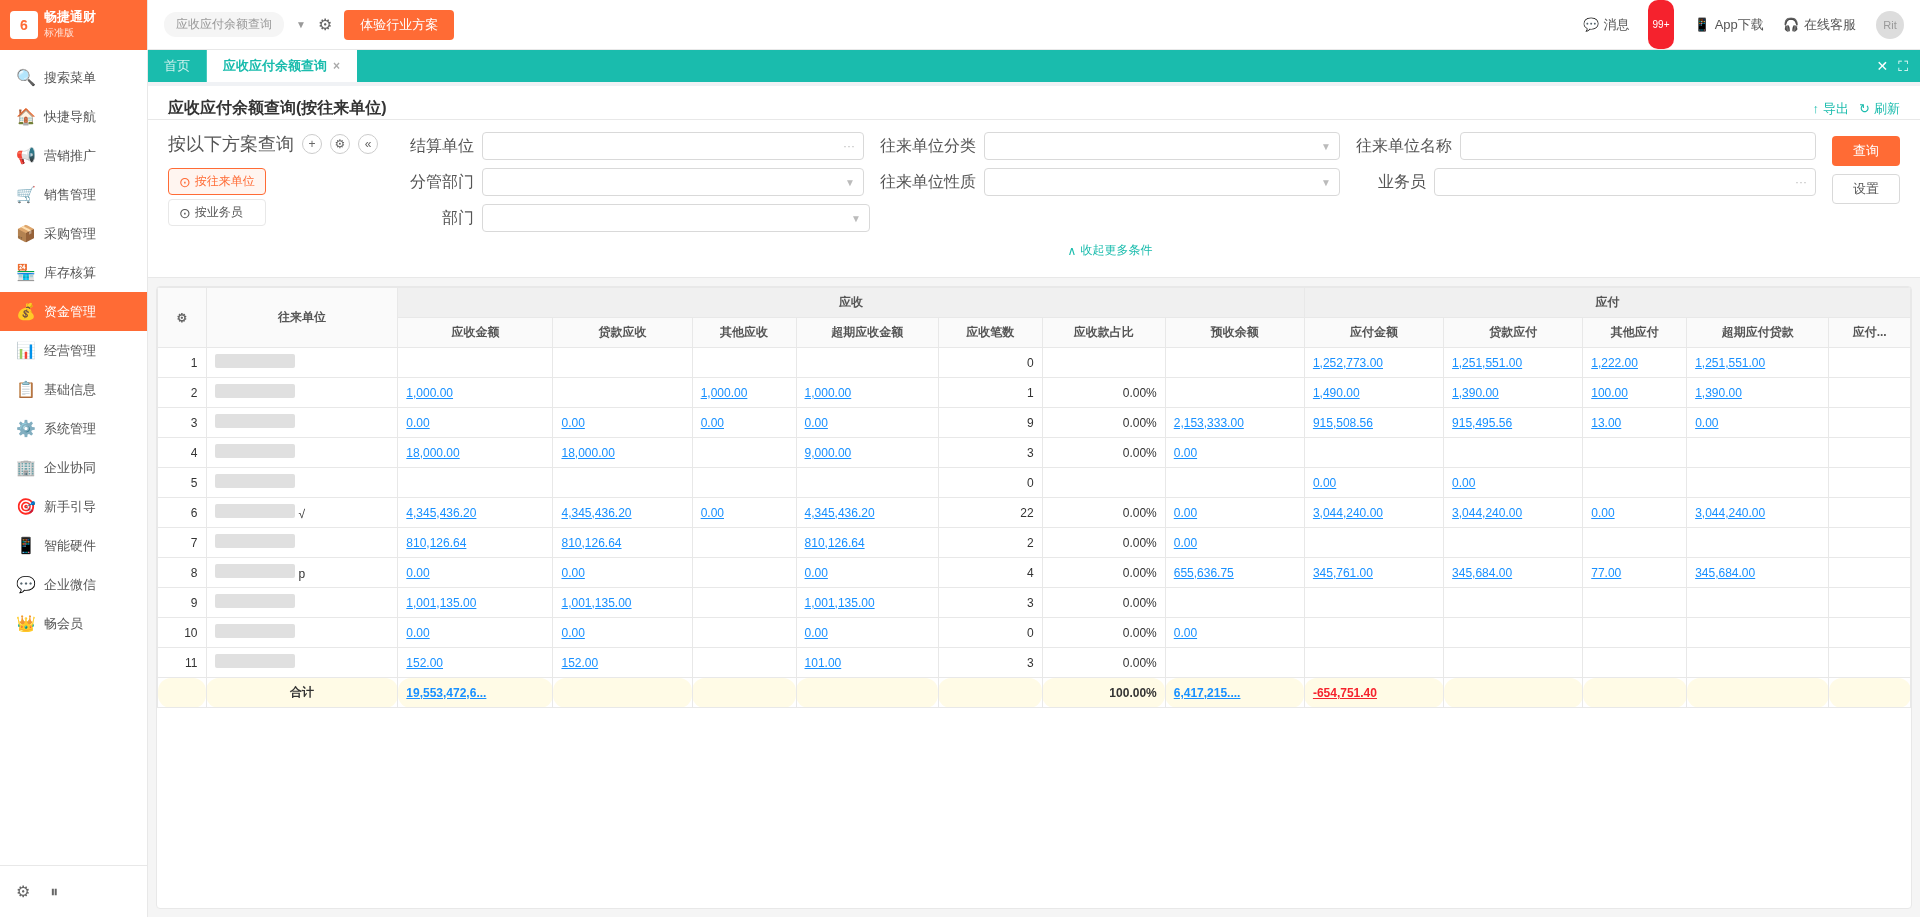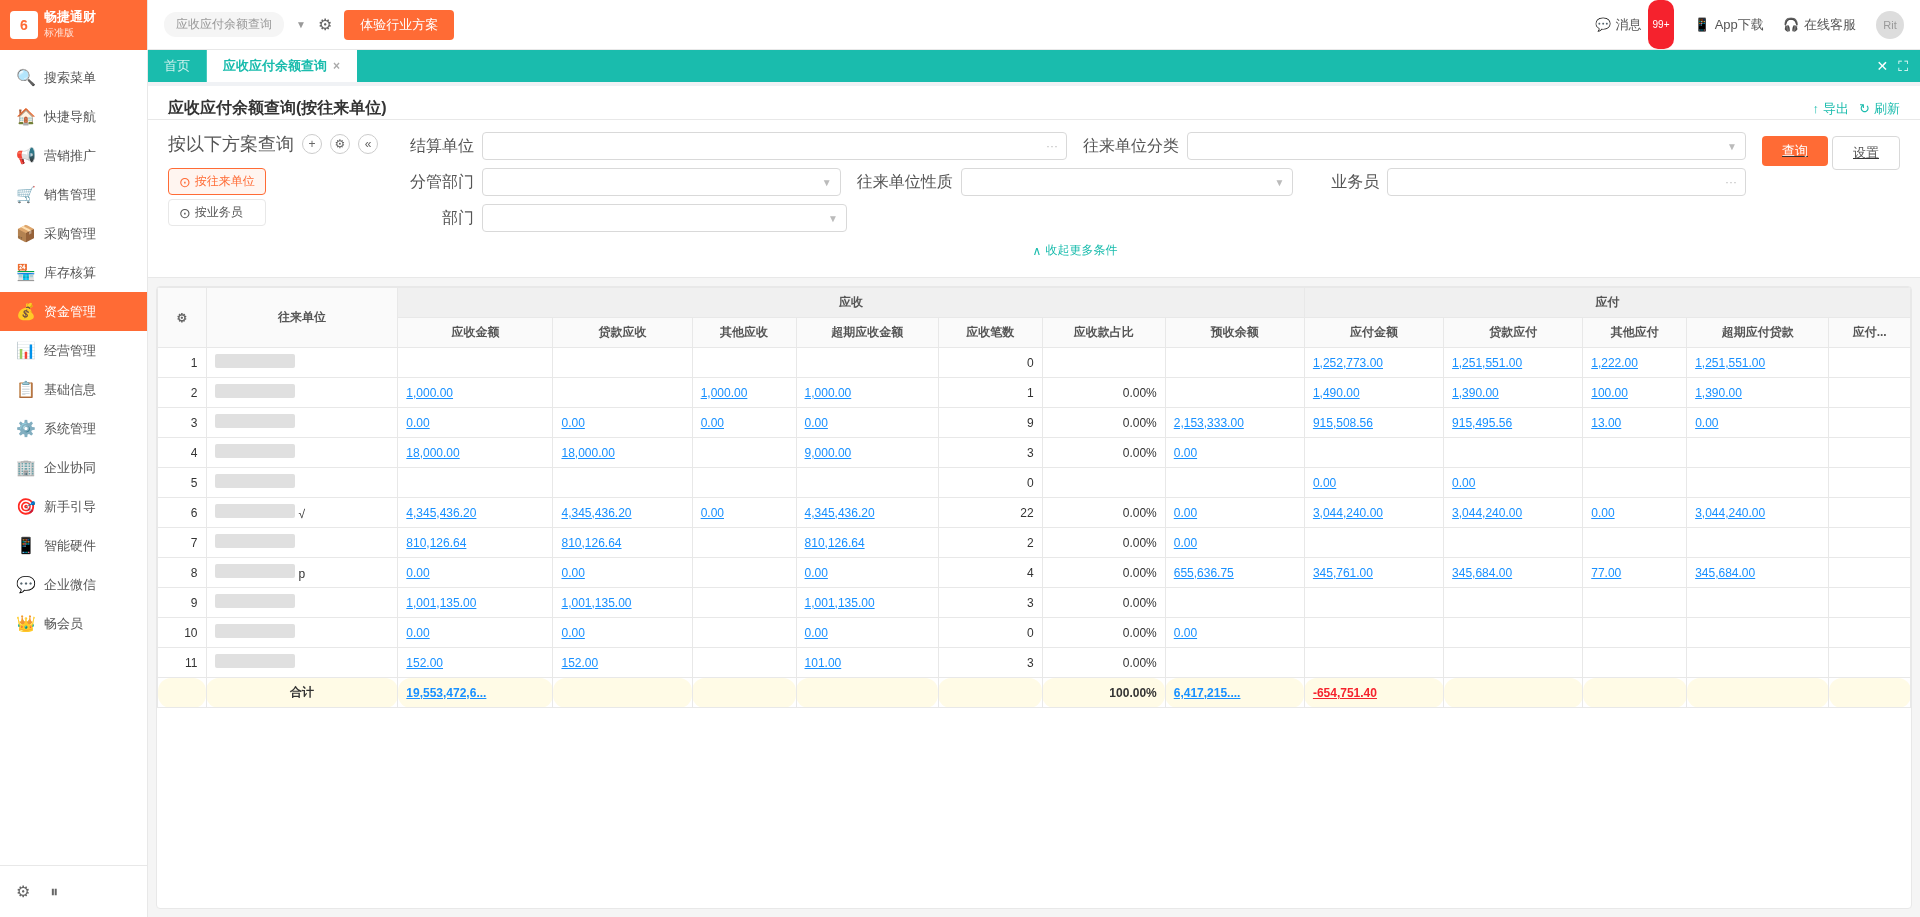--- a/index.html
+++ b/index.html
@@ -35,21 +35,21 @@
     .header-left { display: flex; align-items: center; gap: 12px; }
     .header-breadcrumb { color: #999; font-size: 12px; background: #f5f5f5; padding: 4px 12px; border-radius: 12px; }
     .header-dropdown-arrow { color: #999; font-size: 10px; cursor: pointer; }
     .header-settings { color: #666; font-size: 16px; cursor: pointer; }
     .header-btn-orange {
       background: #ff6b35; color: #fff; border: none; padding: 6px 16px;
       border-radius: 4px; cursor: pointer; font-size: 13px;
     }
     .header-right { display: flex; align-items: center; gap: 20px; }
     .header-right-item { display: flex; align-items: center; gap: 4px; color: #555; font-size: 13px; cursor: pointer; }
-    .badge { background: #f5222d; color: #fff; font-size: 10px; border-radius: 10px; padding: 19px 5px; margin-left: 2px; }
+    .badge { background: #f5222d; color: #fff; font-size: 10px; border-radius: 10px; padding: 19px 5px; margin-left: 14px; }
     .user-avatar { width: 28px; height: 28px; border-radius: 50%; background: #ddd; display: flex; align-items: center; justify-content: center; font-size: 11px; color: #999; }
 
     
     .tab-bar {
       position: fixed; left: 148px; top: 50px; right: 0; height: 32px;
       background: #1abcad; display: flex; align-items: stretch; z-index: 98;
     }
     .tab-item {
       display: flex; align-items: center; padding: 0 16px; cursor: pointer;
       font-size: 13px; color: rgba(255,255,255,0.8); gap: 6px; border-right: 1px solid rgba(255,255,255,0.2);
@@ -291,20 +291,24 @@
             <div class="filter-input">
               <span class="dots">···</span>
             </div>
           </div>
           <div class="filter-field">
             <span class="filter-field-label">往来单位分类</span>
             <div class="filter-input">
               <span class="arrow">▼</span>
             </div>
           </div>
+          <div class="filter-field">
+            <span class="filter-field-label">往来单位名称</span>
+            <div class="filter-input"></div>
+          </div>
         </div>
 
         <div class="filter-row" style="margin-bottom:8px;">
           <div class="filter-field">
             <span class="filter-field-label">分管部门</span>
             <div class="filter-input">
               <span class="arrow">▼</span>
             </div>
           </div>
           <div class="filter-field">
@@ -331,21 +335,21 @@
         </div>
 
         <div style="text-align:center;">
           <div class="filter-collapse">
             <span>∧</span>
             <span>收起更多条件</span>
           </div>
         </div>
       </div>
 
-      <div style="display:flex; flex-direction:row; gap:4px; padding-top:4px;text-decoration:underline;">
+      <div style="display:flex; flex-direction:column; gap:4px; padding-top:4px;">
         <button class="query-btn">查询</button>
         <button class="settings-btn">设置</button>
       </div>
     </div>
   </div>
 
   <div class="table-container">
     <table class="data-table">
       <thead>
         <tr>

